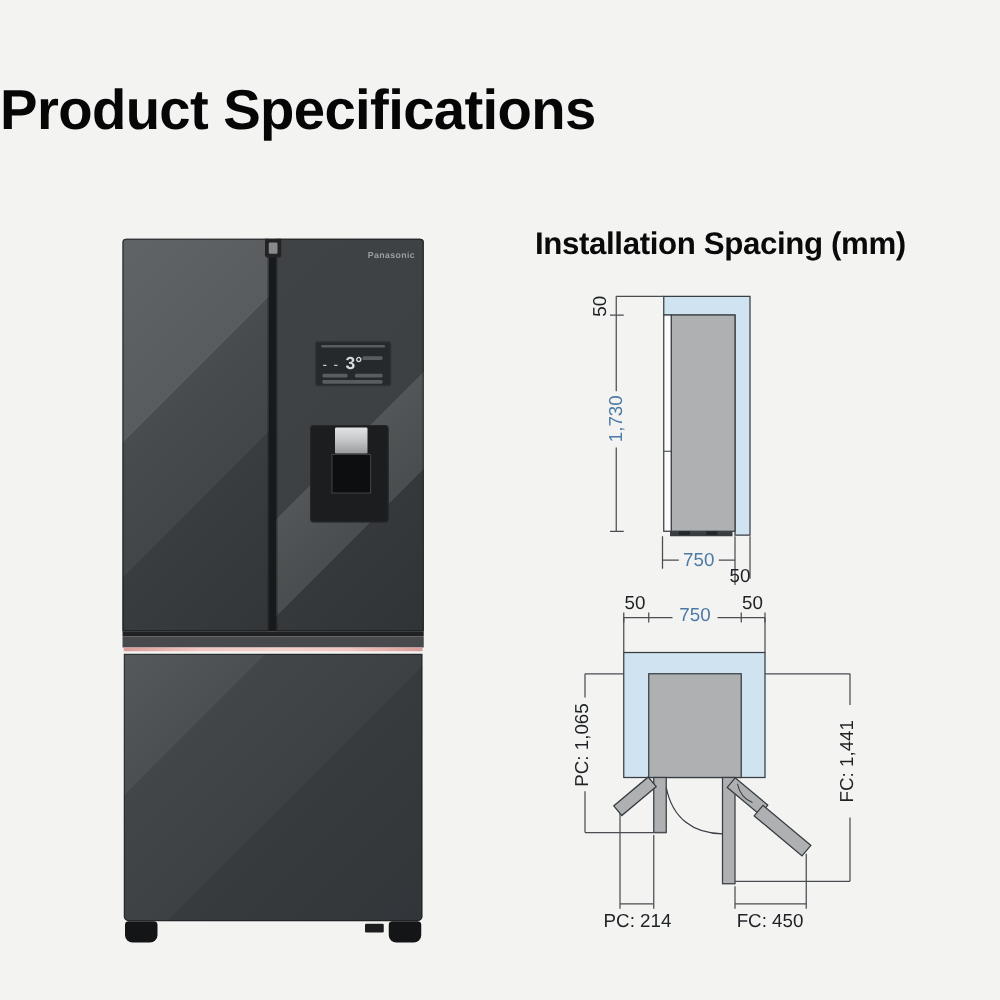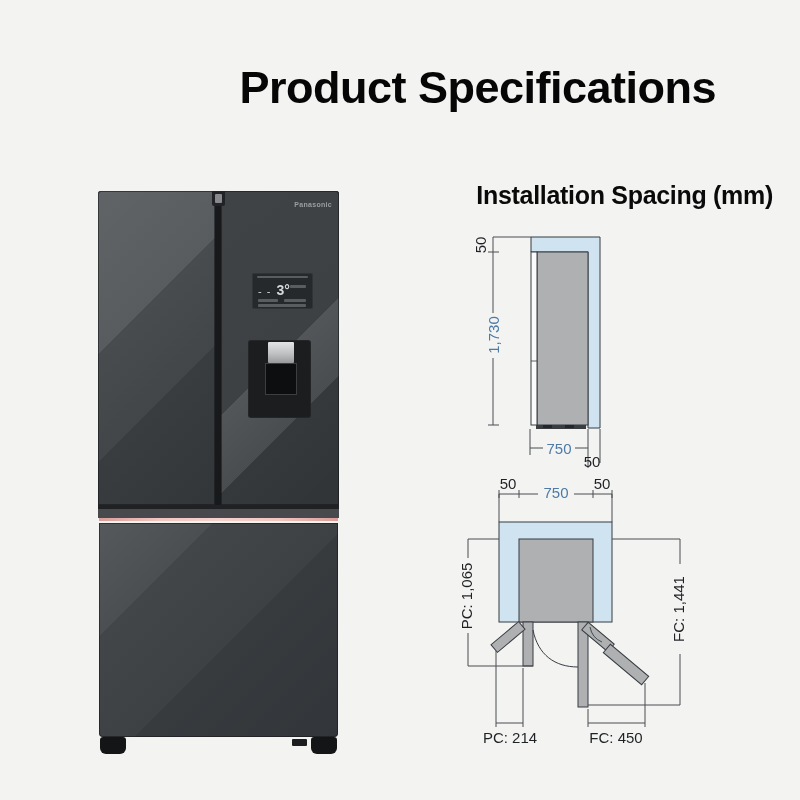--- a/index.html
+++ b/index.html
@@ -5,25 +5,25 @@
   html,body{margin:0;padding:0;}
   body{
     width:800px;height:800px;position:relative;overflow:hidden;
     background:#f3f3f2;
     font-family:"Liberation Sans", sans-serif;
   }
   .abs{position:absolute;}
 
   
   #page-title{
-    left:0;top:62px;width:716px;text-align:right;
+    left:0;top:62px;width:716px;text-align:left;
     font-size:45px;font-weight:700;color:#060606;letter-spacing:-0.5px;
   }
   #spacing-heading{
-    left:428px;top:181px;width:345px;text-align:right;
+    left:428px;top:181px;width:345px;text-align:left;
     font-size:25px;font-weight:700;color:#0a0a0a;letter-spacing:-0.3px;
   }
 
   
   #fridge{left:98px;top:191px;width:241px;height:565px;}
   #upper-unit{left:0;top:0;width:241px;height:314px;background:#17191b;border-radius:3px 3px 0 0;}
   .door{box-shadow:inset 0 0 0 1px rgba(18,20,22,.55);}
   #door-left{
     left:0;top:0;width:117px;height:314px;border-radius:3px 0 0 0;
     background:linear-gradient(135deg,#616467 0%,#595c5f 38%,#494c4f 38%,#434649 63%,#3a3d40 63%,#333639 100%);

